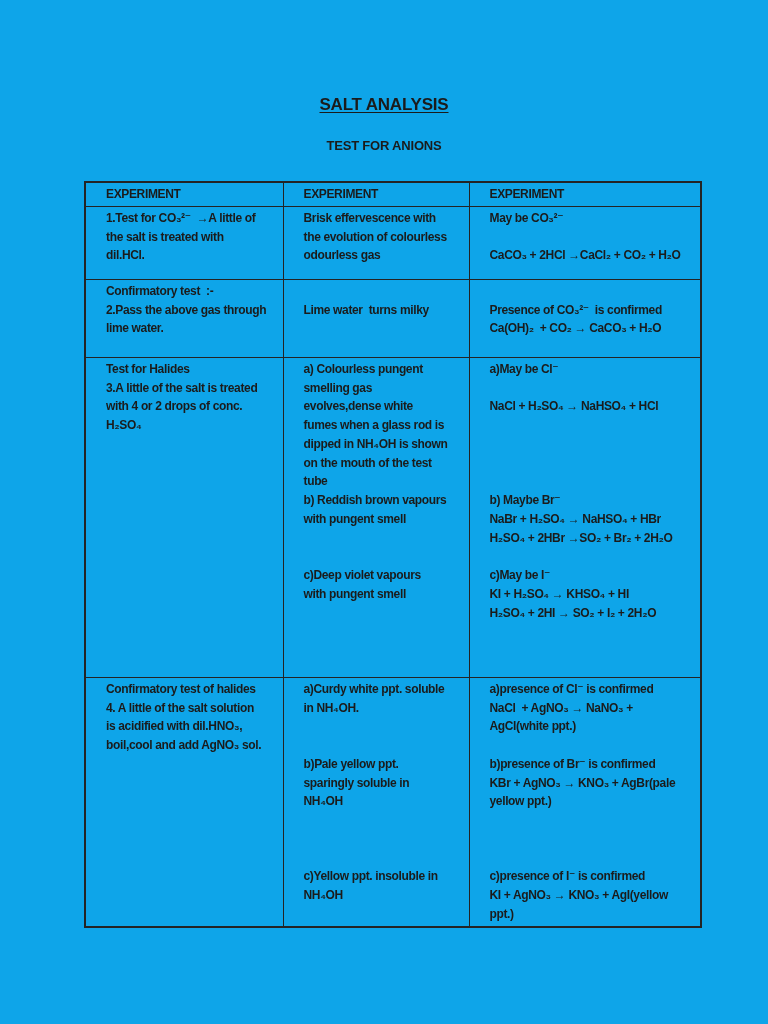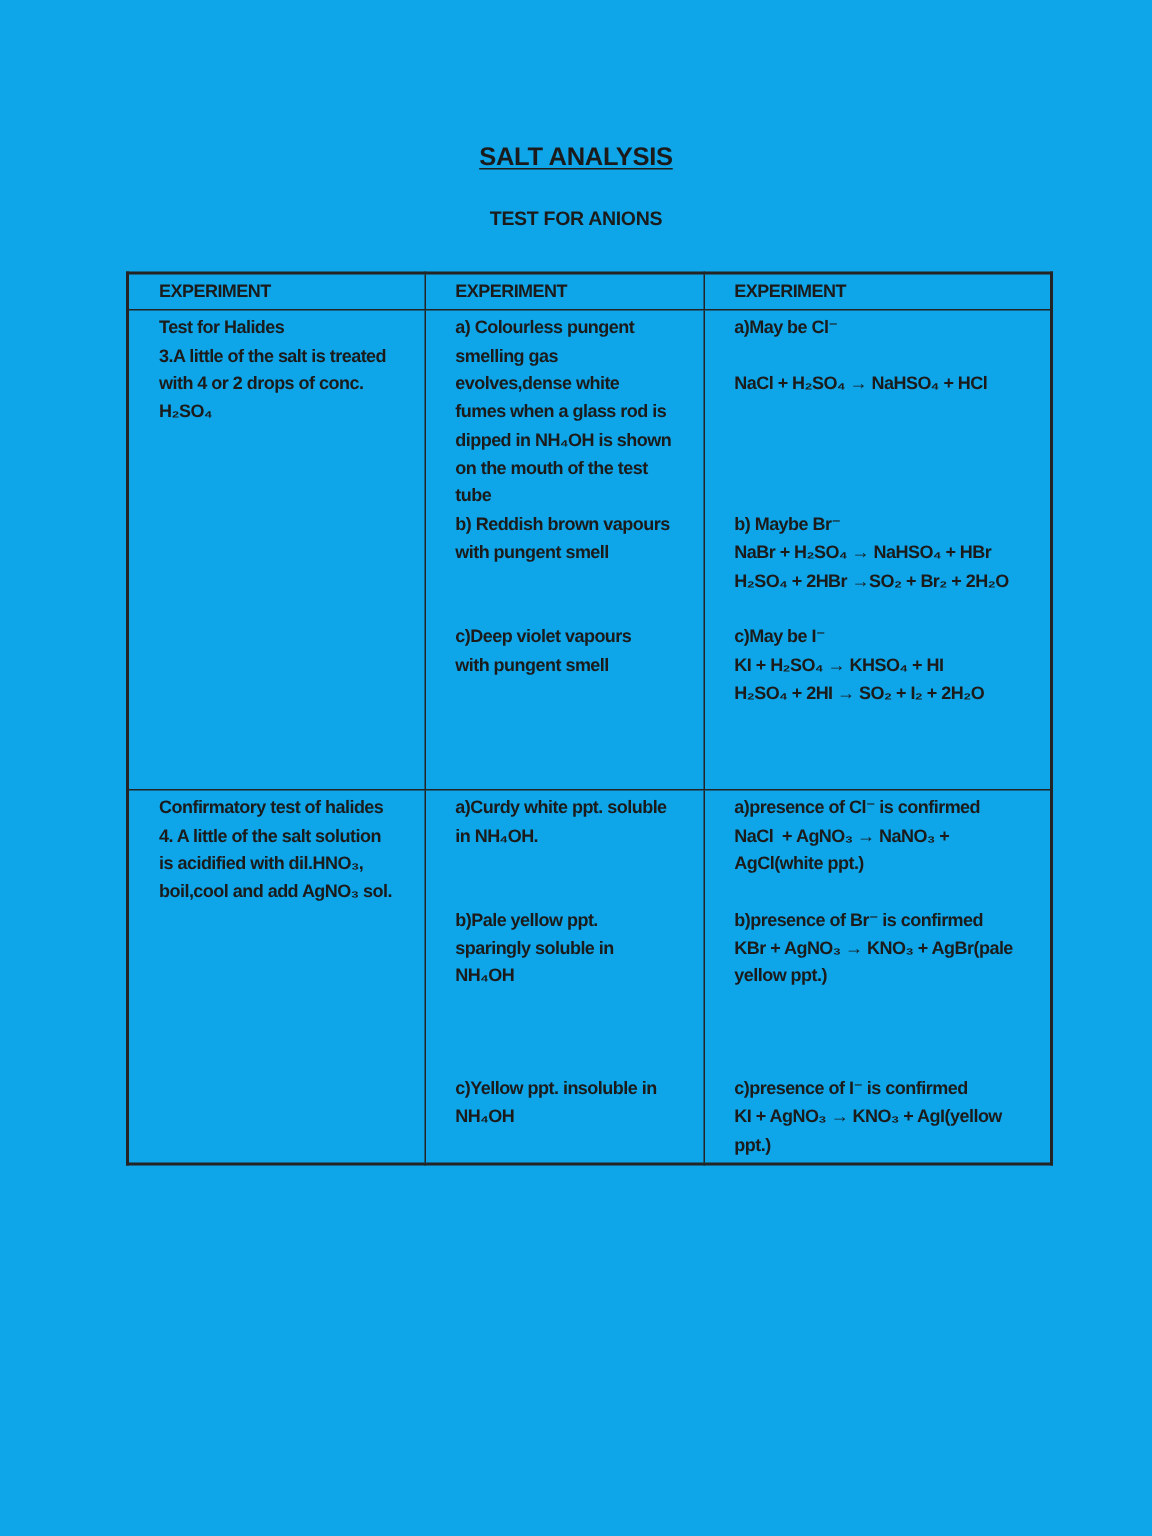--- a/index.html
+++ b/index.html
@@ -73,20 +73,41 @@
         <col class="c3">
       </colgroup>
     <thead>
       <tr>
         <th>EXPERIMENT</th>
         <th>EXPERIMENT</th>
         <th>EXPERIMENT</th>
       </tr>
     </thead>
     <tbody>
+      <tr class="r1">
+        <td>1.Test for CO₃²⁻  →A little of
+the salt is treated with
+dil.HCl.</td>
+        <td>Brisk effervescence with
+the evolution of colourless
+odourless gas</td>
+        <td>May be CO₃²⁻
+
+CaCO₃ + 2HCl →CaCl₂ + CO₂ + H₂O</td>
+      </tr>
+      <tr class="r2">
+        <td>Confirmatory test  :-
+2.Pass the above gas through
+lime water.</td>
+        <td>
+Lime water  turns milky</td>
+        <td>
+Presence of CO₃²⁻  is confirmed
+Ca(OH)₂  + CO₂ → CaCO₃ + H₂O</td>
+      </tr>
       <tr class="r3">
         <td>Test for Halides
 3.A little of the salt is treated
 with 4 or 2 drops of conc.
 H₂SO₄</td>
         <td>a) Colourless pungent
 smelling gas
 evolves,dense white
 fumes when a glass rod is
 dipped in NH₄OH is shown

